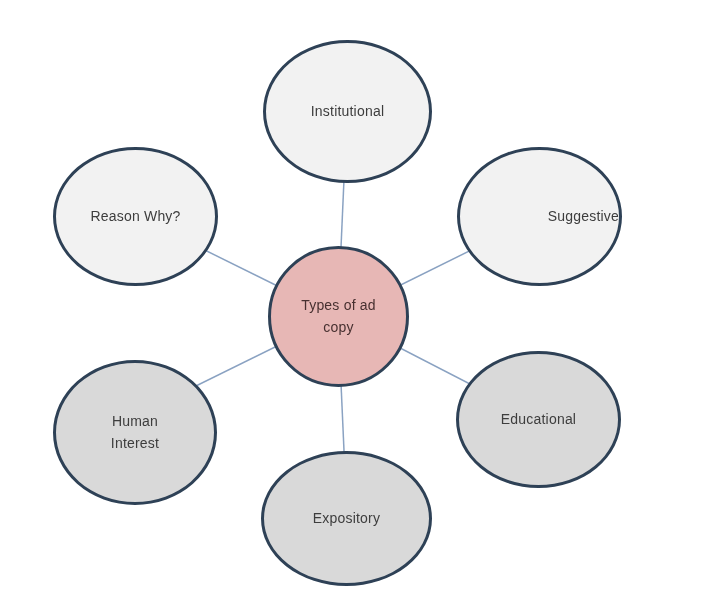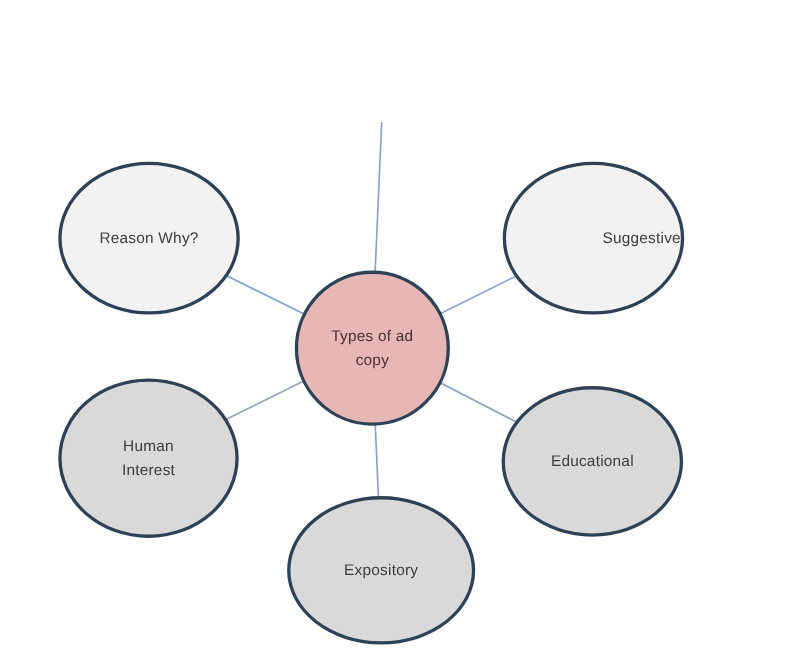--- a/index.html
+++ b/index.html
@@ -54,34 +54,37 @@
 
   <svg id="connectors" width="725" height="600" viewBox="0 0 725 600">
     <line x1="338" y1="316" x2="347" y2="111" stroke="#8aa2c2" stroke-width="1.5"></line>
     <line x1="338" y1="316" x2="540" y2="216" stroke="#8aa2c2" stroke-width="1.5"></line>
     <line x1="338" y1="316" x2="538" y2="419" stroke="#8aa2c2" stroke-width="1.5"></line>
     <line x1="338" y1="316" x2="347" y2="518" stroke="#8aa2c2" stroke-width="1.5"></line>
     <line x1="338" y1="316" x2="135" y2="416" stroke="#8aa2c2" stroke-width="1.5"></line>
     <line x1="338" y1="316" x2="136" y2="216" stroke="#8aa2c2" stroke-width="1.5"></line>
   </svg>
 
+  <div class="node node-light" id="node-institutional" style="left:263px; top:40px; width:169px; height:143px;">
+    <span class="node-label">Institutional</span>
+  </div>
 
   <div class="node node-light" id="node-suggestive" style="left:457px; top:147px; width:165px; height:139px;justify-content:flex-end;">
     <span class="node-label">Suggestive</span>
   </div>
 
   <div class="node node-dark" id="node-educational" style="left:456px; top:351px; width:165px; height:137px;">
     <span class="node-label">Educational</span>
   </div>
 
   <div class="node node-dark" id="node-expository" style="left:261px; top:451px; width:171px; height:135px;">
     <span class="node-label">Expository</span>
   </div>
 
-  <div class="node node-dark" id="node-human-interest" style="left:53px; top:344px; width:164px; height:145px;">
+  <div class="node node-dark" id="node-human-interest" style="left:53px; top:360px; width:164px; height:145px;">
     <span class="node-label">Human Interest</span>
   </div>
 
   <div class="node node-light" id="node-reason-why" style="left:53px; top:147px; width:165px; height:139px;">
     <span class="node-label">Reason Why?</span>
   </div>
 
   <div class="node node-center" id="node-center" style="left:268px; top:246px; width:141px; height:141px;">
     <span class="node-label">Types of ad copy</span>
   </div>

